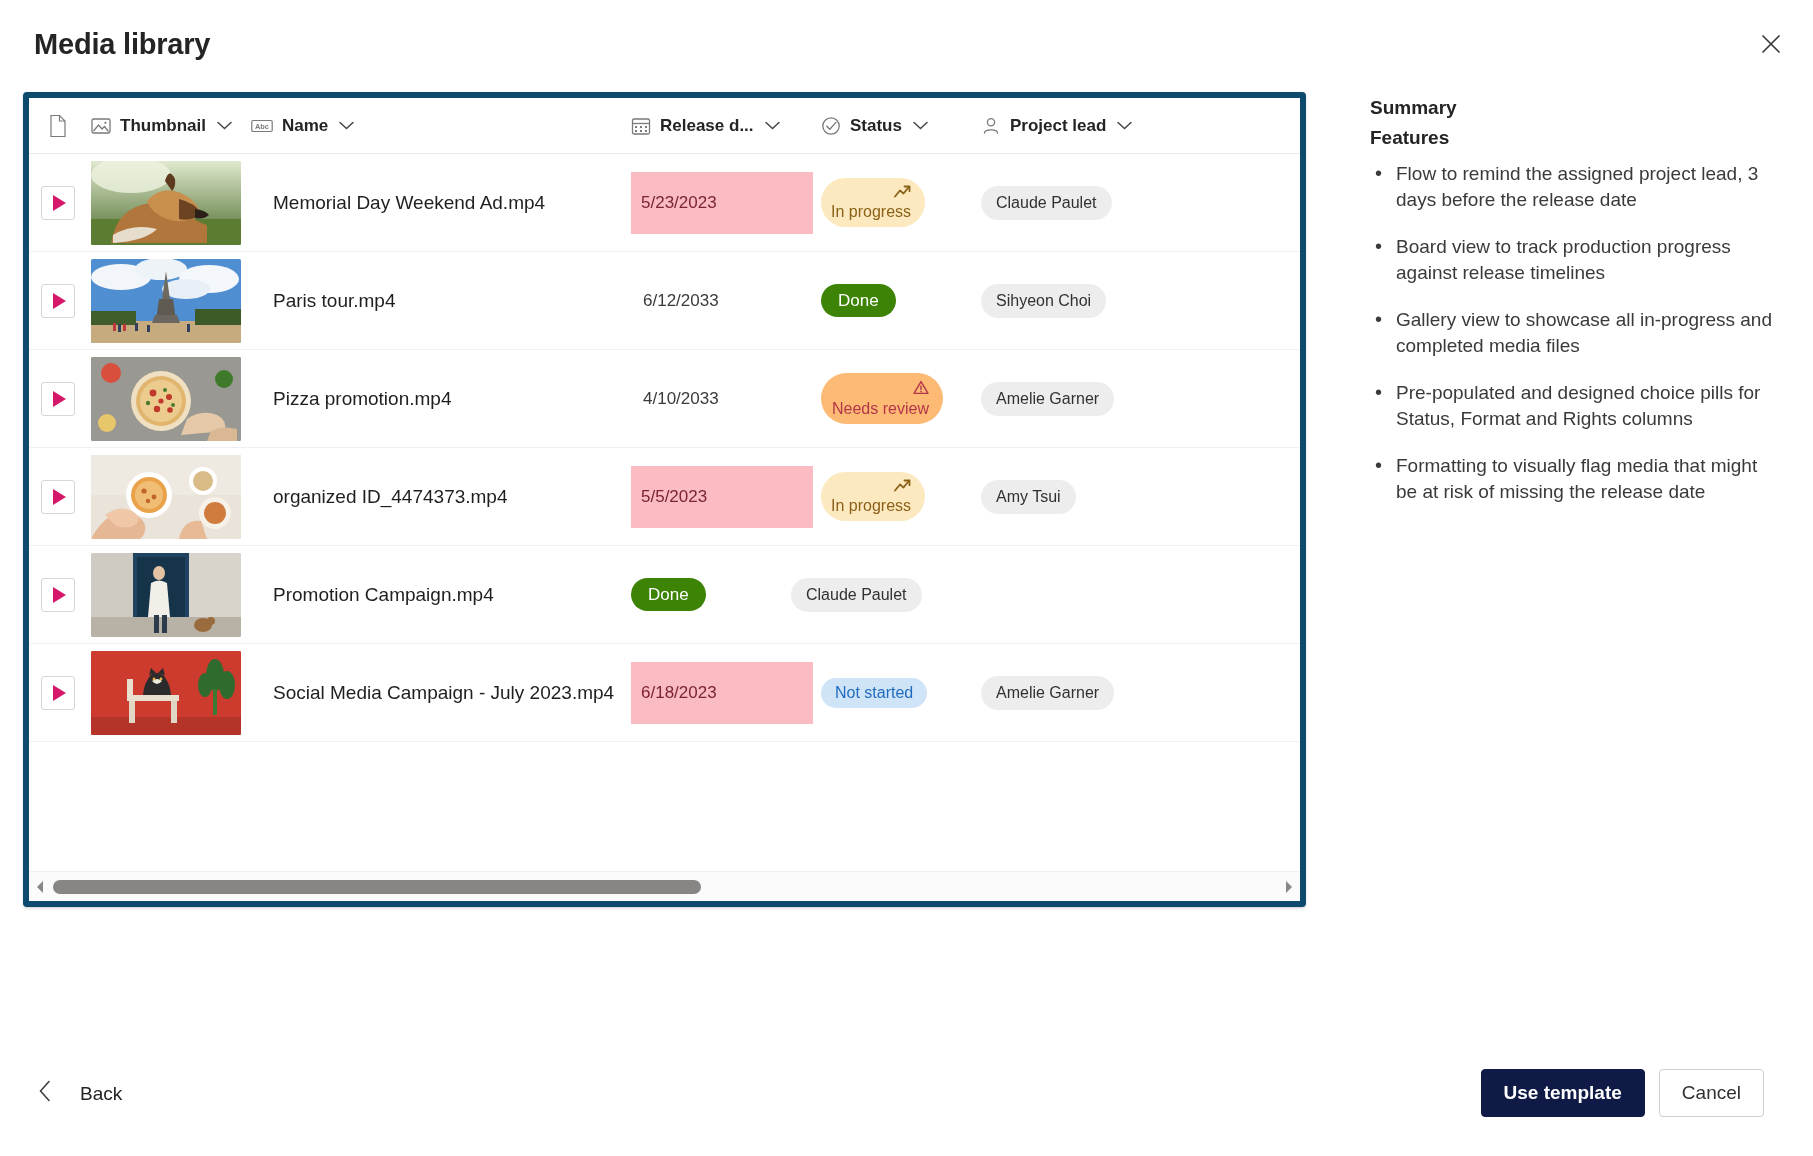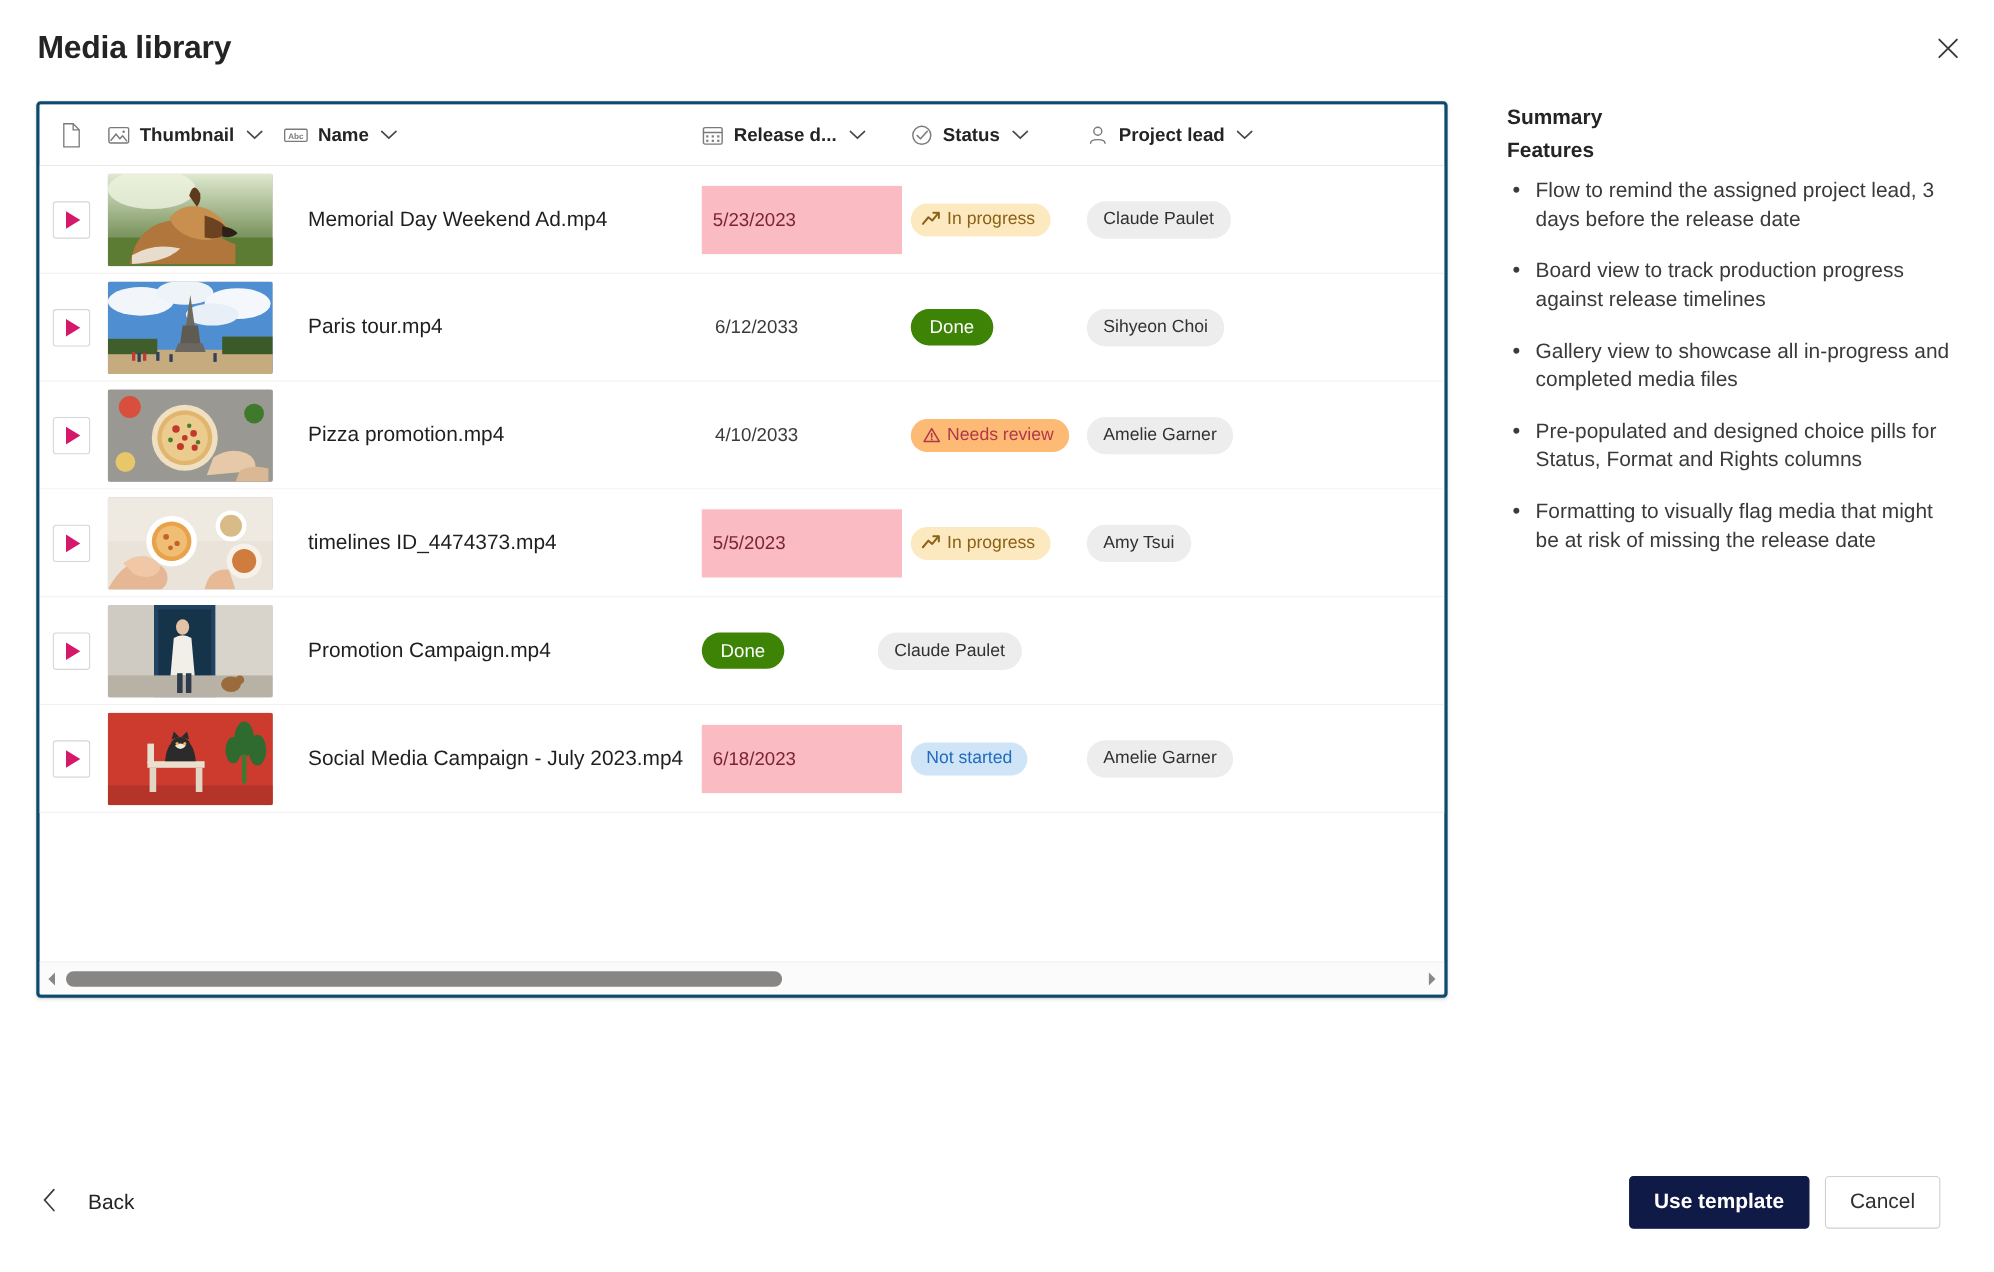--- a/index.html
+++ b/index.html
@@ -30,23 +30,23 @@
   }
   .close-btn svg { display:block; }
 
   
   .body-area {
     position: absolute; left: 0; top: 92px; right: 0; bottom: 120px;
   }
 
   
   .table-card {
-    position: absolute; left: 33px; top: 0; width: 1283px; height: 815px;
+    position: absolute; left: 23px; top: 0; width: 1283px; height: 815px;
     background: #ffffff;
-    border: 3px solid #0c4a6e;
+    border: 6px solid #0c4a6e;
     border-radius: 4px;
     box-shadow: 0 1.6px 3.6px rgba(0,0,0,0.10), 0 0.3px 0.9px rgba(0,0,0,0.07);
     overflow: hidden;
   }
 
   .grid-header {
     display: flex; align-items: center;
     height: 56px;
     border-bottom: 1px solid #e9e9e9;
     background: #ffffff;
@@ -119,26 +119,27 @@
     height: 62px; width: 100%;
     padding-left: 4px;
   }
   .date-cell-inner.flagged {
     background: #fabbc3;
   }
   .date-cell-inner.flagged .date-text { color: #7a2531; }
   .date-cell-inner:not(.flagged) { justify-content: flex-start; padding-left: 6px; }
 
   .pill {
-    display:inline-flex; align-items:flex-start; gap:6px;
+    display:inline-flex; align-items:flex-end; gap:6px;
     border-radius: 999px;
     font-size: 16px;
     padding: 7px 14px;
     white-space: nowrap;
     line-height: 1;
+    flex-direction: column;
   }
   .pill.inprogress { background:#fde9c0; color:#8a6116; padding-left:10px;}
   .pill.done { background:#3d8306; color:#ffffff; padding: 8px 17px; font-size:17px;}
   .pill.needsreview { background:#fdba74; color:#b4364a; padding-left:11px;}
   .pill.notstarted { background:#cfe4f7; color:#1f6bbd; }
   .pill svg { display:block; }
 
   .lead-pill {
     display:inline-flex; align-items:center;
     background:#ededed; color:#323130;
@@ -521,21 +522,21 @@
       <circle cx="112" cy="26" r="10" fill="#d9bb87"></circle>
       <circle cx="124" cy="58" r="16" fill="#f6f2ea"></circle>
       <circle cx="124" cy="58" r="11" fill="#cf7c3e"></circle>
       <path d="M0 84 q18 -34 44 -24 q12 5 10 16 q-2 10 -18 12z" fill="#e6b794"></path>
       <path d="M14 60 q16 -12 30 -2 q6 5 2 10 q-8 8 -22 2z" fill="#f0c8a8"></path>
       <path d="M88 84 q4 -20 22 -18 l6 18z" fill="#e7b995"></path>
     </svg>
               </div>
             </div>
             <div class="cell name">
-              <div class="file-name">timelines ID_4474373.mp4</div>
+              <div class="file-name">organized ID_4474373.mp4</div>
             </div>
             <div class="cell date">
               <div class="date-cell-inner flagged">
                 <span class="date-text">5/5/2023</span>
               </div>
             </div>
             <div class="cell status">
               <span class="pill inprogress">
                 <span>
                   <svg width="17" height="13" viewBox="0 0 17 13">

